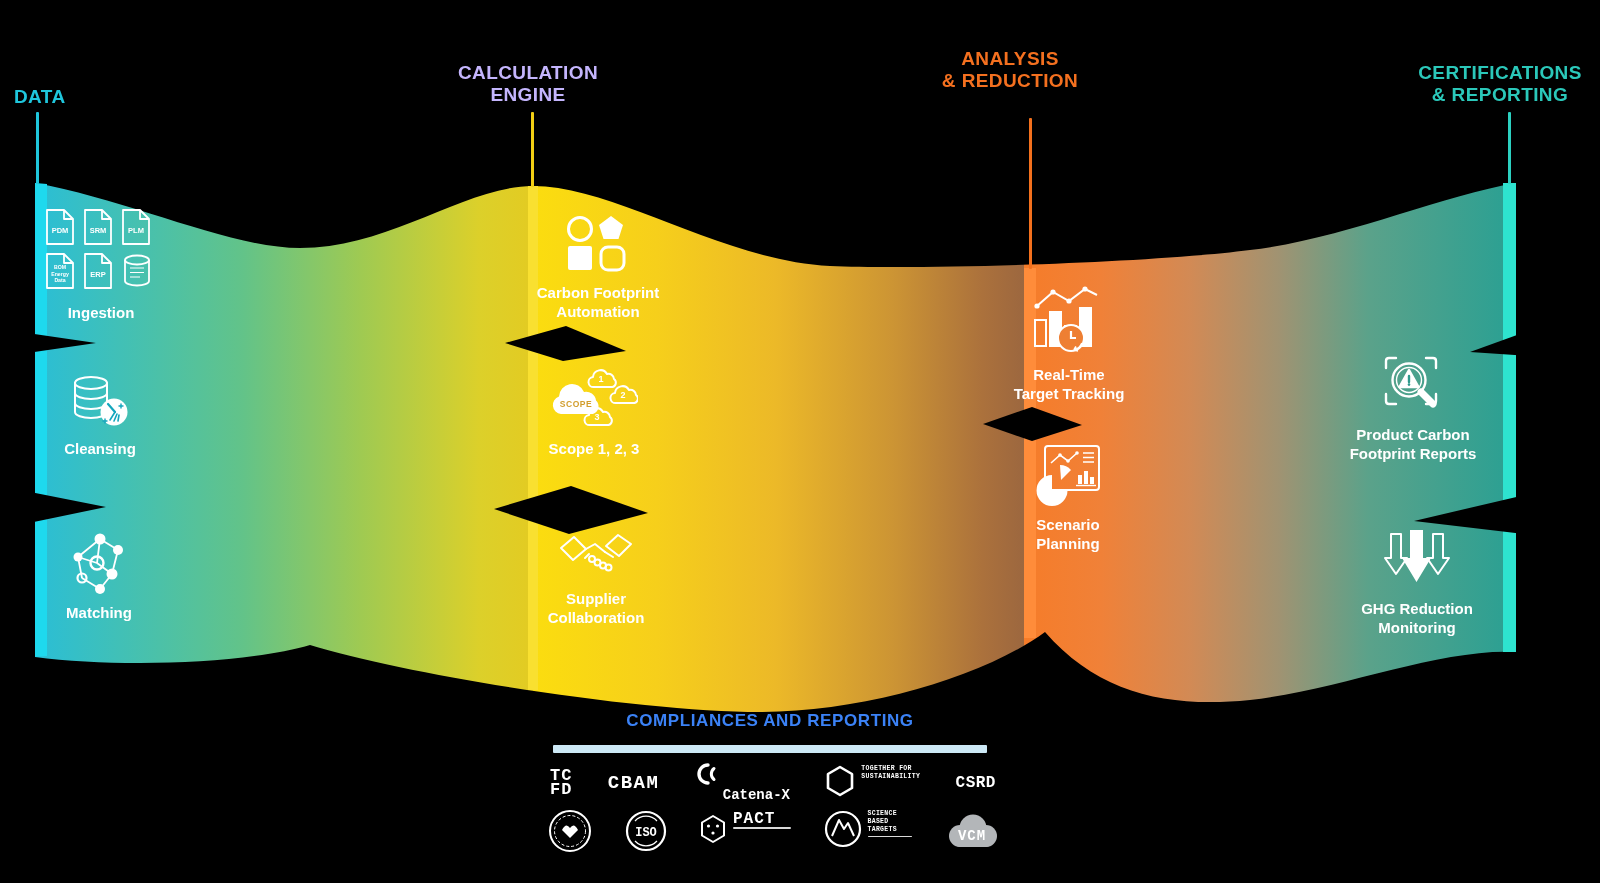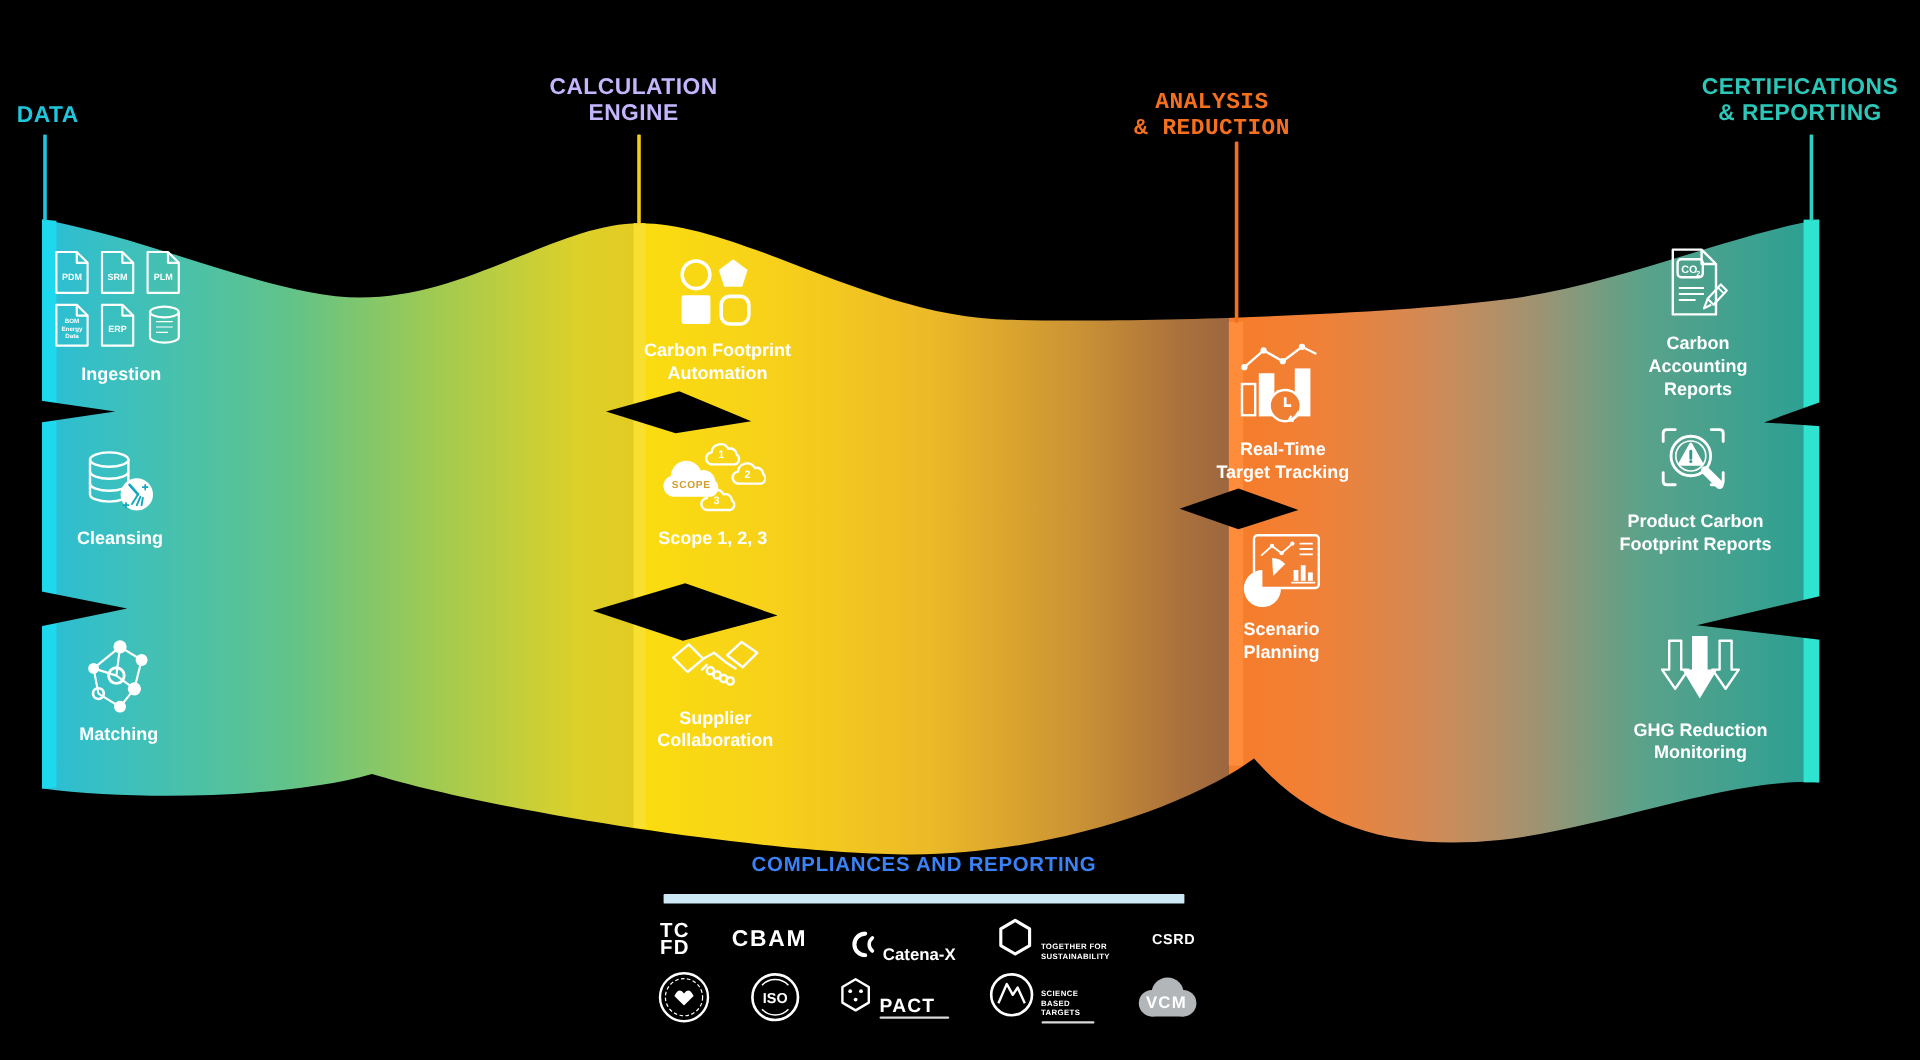--- a/index.html
+++ b/index.html
@@ -6,21 +6,21 @@
   #stage{
     position:relative;width:1600px;height:883px;background:#000;overflow:hidden;
     font-family:"Liberation Sans",sans-serif;color:#fff;
   }
   .abs{position:absolute;}
   
   .stage-title{font-weight:800;font-size:19px;line-height:22px;letter-spacing:.4px;
     white-space:pre-line;text-align:center;}
   #title-data{left:14px;top:86px;text-align:left;color:#1fc6dc;}
   #title-calc{left:408px;top:62px;width:240px;color:#c4b5fd;}
-  #title-analysis{left:890px;top:74px;width:240px;color:#f4701f;font-family:Liberation Mono, monospace;}
+  #title-analysis{left:890px;top:48px;width:240px;color:#f4701f;}
   #title-cert{left:1390px;top:62px;width:220px;color:#2bc8ba;}
   .tick{width:3px;border-radius:1px;}
   #tick-data{left:36px;top:112px;height:72px;background:#1fc6dc;}
   #tick-calc{left:531px;top:112px;height:75px;background:#f2cf14;}
   #tick-analysis{left:1029px;top:118px;height:151px;background:#f3701d;}
   #tick-cert{left:1508px;top:112px;height:72px;background:#2cd0c0;}
   
   .flow-item{display:flex;flex-direction:column;align-items:center;gap:9px;text-align:center;}
   .flow-label{font-size:15px;font-weight:600;line-height:19px;white-space:pre-line;color:#fff;}
   .icon svg{display:block;}
@@ -35,26 +35,26 @@
   #it-carbacc{left:1334px;top:204px;width:162px;}
   #it-prodcarb{left:1332px;top:354px;width:162px;}
   #it-ghg{left:1336px;top:530px;width:162px;}
   
   #compliance-heading{left:570px;top:711px;width:400px;text-align:center;
     font-size:17px;font-weight:800;letter-spacing:.6px;color:#3b82f6;}
   #compliance-bar{left:553px;top:745px;width:434px;height:8px;background:#cde9f6;border-radius:1px;}
   .logo-row{display:flex;justify-content:space-between;align-items:center;}
   #logo-row-1{left:550px;top:760px;width:446px;height:46px;}
   #logo-row-2{left:548px;top:806px;width:452px;height:50px;}
-  .logo{display:flex;align-items:flex-end;gap:6px;color:#fff;}
+  .logo{display:flex;align-items:flex-start;gap:6px;color:#fff;font-family:Liberation Mono, monospace;}
   .tcfd{font-size:17px;font-weight:900;line-height:14px;letter-spacing:1px;text-align:center;}
   .cbam{font-size:19px;font-weight:900;letter-spacing:1.5px;}
   .catx-text{font-size:14px;font-weight:600;margin-top:24px;}
   .tfs-text,.sbt-text{font-size:6.5px;font-weight:800;line-height:8px;letter-spacing:.3px;}
-  .csrd{font-size:12px;font-weight:900;letter-spacing:.5px;}
+  .csrd{font-size:16px;font-weight:900;letter-spacing:.5px;}
   .pact-wrap{display:flex;flex-direction:column;align-items:flex-start;line-height:10px;}
   .pact-text{font-size:16px;font-weight:900;letter-spacing:1px;}
   .subbar{height:2px;background:#fff;opacity:.85;border-radius:1px;}
 </style>
 </head>
 <body>
 
 <div id="stage">
 
   <svg class="abs" width="1600" height="883" viewBox="0 0 1600 883" style="left:0;top:0;">
@@ -279,38 +279,20 @@
         <rect x="57" y="33" width="4" height="7" fill="#fff" stroke="none"></rect>
         <path d="M43,41.5 h20" stroke-width="1.4"></path>
         <path d="M19,46 L19,31 A15.5,15.5 0 1 0 34.5,46.5 Z" fill="#fff" stroke="none"></path>
         <path d="M23,26 A15,15 0 0 1 34,31 L24,41 Z" fill="#fff" stroke="none" transform="translate(4,-5)"></path>
       </svg>
     </span>
     <span class="flow-label">Scenario
 Planning</span>
   </div>
 
-  <div class="abs flow-item" id="it-carbacc">
-    <span class="icon">
-      <svg width="58" height="64" viewBox="0 0 58 64" fill="none" stroke="#fff" stroke-width="2" stroke-linejoin="round">
-        <path d="M8,4 h24 l12,12 v42 h-36 z"></path>
-        <path d="M32,4 v12 h12"></path>
-        <rect x="12" y="12" width="21" height="15" rx="3"></rect>
-        <text x="15" y="23.5" font-size="9" font-weight="bold" fill="#fff" stroke="none">CO</text>
-        <text x="27.5" y="26" font-size="6" font-weight="bold" fill="#fff" stroke="none">2</text>
-        <path d="M13,36 h21 M13,41 h21 M13,46 h14" stroke-width="1.8"></path>
-        <polygon points="37,45 48,33 53,38 42,50" stroke-width="1.8"></polygon>
-        <path d="M37,45 l-3,8 6,-3" stroke-width="1.8"></path>
-        <path d="M45.5,35.5 l5,5" stroke-width="1.4"></path>
-      </svg>
-    </span>
-    <span class="flow-label">Carbon
-Accounting
-Reports</span>
-  </div>
 
   <div class="abs flow-item" id="it-prodcarb">
     <span class="icon">
       <svg width="62" height="62" viewBox="0 0 62 62" fill="none" stroke="#fff" stroke-width="2.4" stroke-linecap="round">
         <path d="M4,14 V7 q0,-3 3,-3 h7"></path>
         <path d="M44,4 h7 q3,0 3,3 v7"></path>
         <path d="M54,40 v7 q0,3 -3,3 h-7"></path>
         <path d="M14,50 h-7 q-3,0 -3,-3 v-7"></path>
         <circle cx="27" cy="26" r="16.5"></circle>
         <circle cx="27" cy="26" r="12.5" stroke-width="1.4"></circle>

